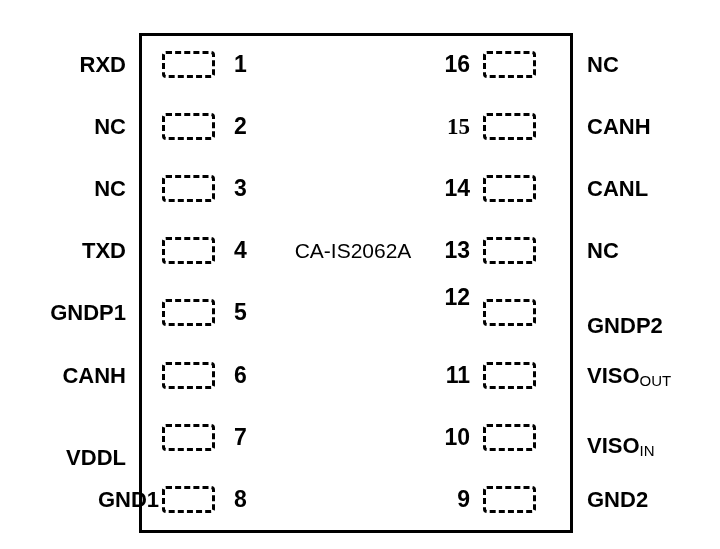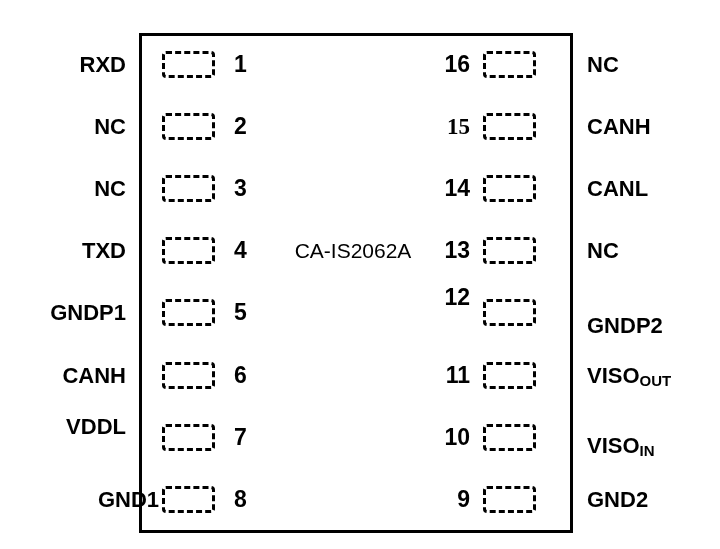--- a/index.html
+++ b/index.html
@@ -90,21 +90,21 @@
     width: 126px;
     text-align: right;
   }
   .sig-label.right {
     left: 587px;
     width: 133px;
     text-align: left;
   }
   .sig-label sub {
     font-size: 15px;
-    font-weight: bold;
+    font-weight: normal;
     vertical-align: baseline;
     position: relative;
     bottom: -3px;
   }
 </style>
 </head>
 <body>
 
 <div id="diagram">
 
@@ -128,21 +128,21 @@
       <div class="pin-num left" style="top: 237.3px;">4</div>
       <div class="sig-label left" style="top: 237.3px;">TXD</div>
       <div class="pad left" style="top: 299.4px;"></div>
       <div class="pin-num left" style="top: 299.4px;">5</div>
       <div class="sig-label left" style="top: 299.4px;">GNDP1</div>
       <div class="pad left" style="top: 361.5px;"></div>
       <div class="pin-num left" style="top: 361.5px;">6</div>
       <div class="sig-label left" style="top: 361.5px;">CANH</div>
       <div class="pad left" style="top: 423.6px;"></div>
       <div class="pin-num left" style="top: 423.6px;">7</div>
-      <div class="sig-label left" style="top: 413px; text-align: right;">VDDL</div>
+      <div class="sig-label left" style="top: 444px; text-align: right;">VDDL</div>
       <div class="pad left" style="top: 485.7px;"></div>
       <div class="pin-num left" style="top: 485.7px;">8</div>
       <div class="sig-label left" style="top: 485.7px; padding-left: 33px;">GND1</div>
       <div class="pad right" style="top: 51px;"></div>
       <div class="pin-num right" style="top: 51px;">16</div>
       <div class="sig-label right" style="top: 51px;">NC</div>
       <div class="pad right" style="top: 113.1px;"></div>
       <div class="pin-num right" style="top: 113.1px; font-family: Liberation Serif, serif;">15</div>
       <div class="sig-label right" style="top: 113.1px;">CANH</div>
       <div class="pad right" style="top: 175.2px;"></div>

